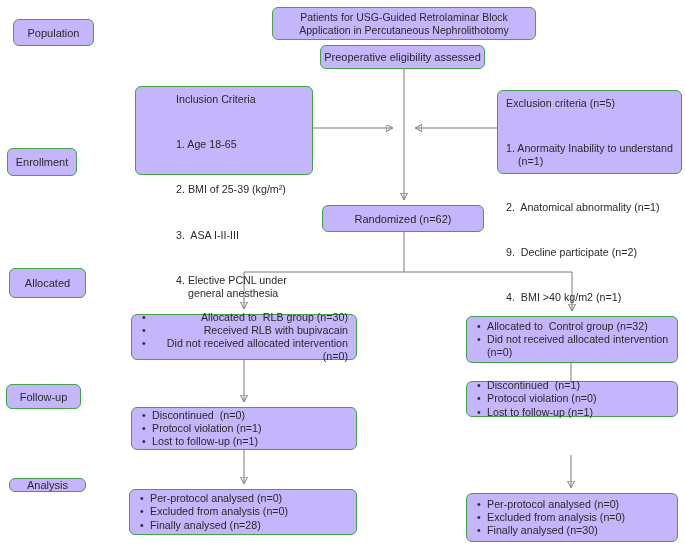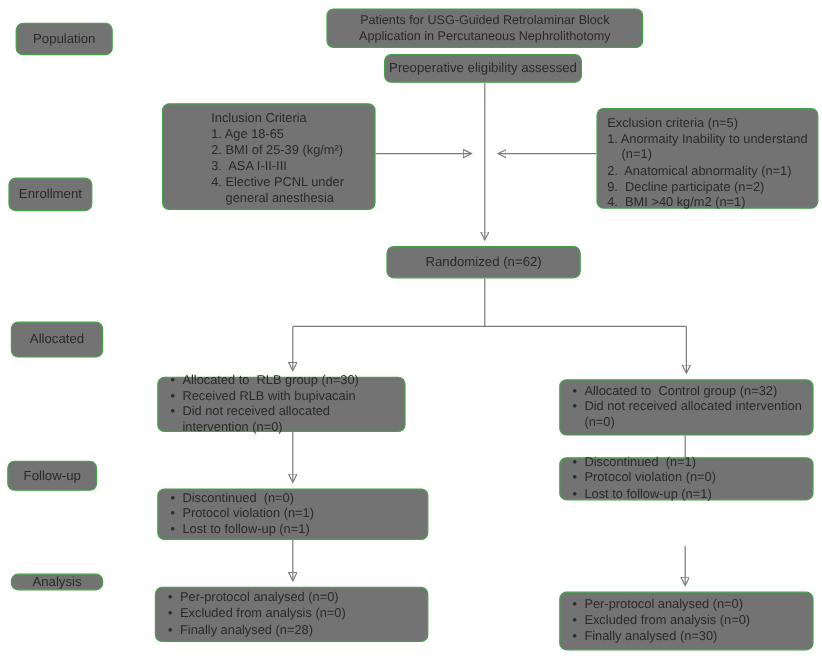--- a/index.html
+++ b/index.html
@@ -8,21 +8,21 @@
     width: 685px;
     height: 550px;
     background: #ffffff;
     font-family: "Liberation Sans", sans-serif;
     color: #2a2a2a;
     overflow: hidden;
   }
   .box {
     position: absolute;
     box-sizing: border-box;
-    background: #737373;
+    background: #c4b5fd;
     border: 1.6px solid #44a248;
     border-radius: 6px;
     color: #2a2a2a;
   }
   .center {
     display: flex;
     align-items: center;
     justify-content: center;
     text-align: center;
   }
@@ -35,37 +35,37 @@
   #box-enrollment { left: 7px;  top: 148px; width: 70px; height: 28px; }
   #box-allocated  { left: 9px;  top: 268px; width: 77px; height: 30px; }
   #box-followup   { left: 6px;  top: 384px; width: 75px; height: 25px; }
   #box-analysis   { left: 9px;  top: 478px; width: 77px; height: 14px; }
 
   .crit {
     font-size: 10.7px;
     line-height: 13.2px;
     padding: 6px 8px;
   }
-  .crit .hang { padding-left: 12px; text-indent: -12px; white-space: pre-wrap; }
+  .crit .hang { padding-left: 12px; text-indent: -12px; white-space: pre-wrap; margin-top: 32px; }
   .crit .head { white-space: pre-wrap; }
   #box-inclusion { left: 135px; top: 86px; width: 178px; height: 89px; padding-left: 40px; }
   #box-exclusion { left: 497px; top: 90px; width: 185px; height: 84px; }
 
   .bullets {
     font-size: 10.7px;
     line-height: 13.2px;
     padding: 4px 8px 4px 10px;
     display: flex;
     flex-direction: column;
     justify-content: center;
   }
   .bi { position: relative; padding-left: 10px; white-space: pre-wrap; }
   .bi::before { content: "\2022"; position: absolute; left: 0; top: 0; }
 
-  #box-alloc-l    { left: 131px; top: 314px; width: 207px; height: 46px; }
+  #box-alloc-l    { left: 131px; top: 314px; width: 226px; height: 46px; text-align: right; }
   #box-follow-l   { left: 131px; top: 407px; width: 226px; height: 43px; }
   #box-analysis-l { left: 129px; top: 489px; width: 228px; height: 46px; }
   #box-alloc-r    { left: 466px; top: 316px; width: 212px; height: 47px; }
   #box-follow-r   { left: 466px; top: 381px; width: 212px; height: 36px; }
   #box-analysis-r { left: 466px; top: 493px; width: 212px; height: 49px; }
 
   svg.wires {
     position: absolute;
     left: 0; top: 0;
     width: 685px; height: 550px;

